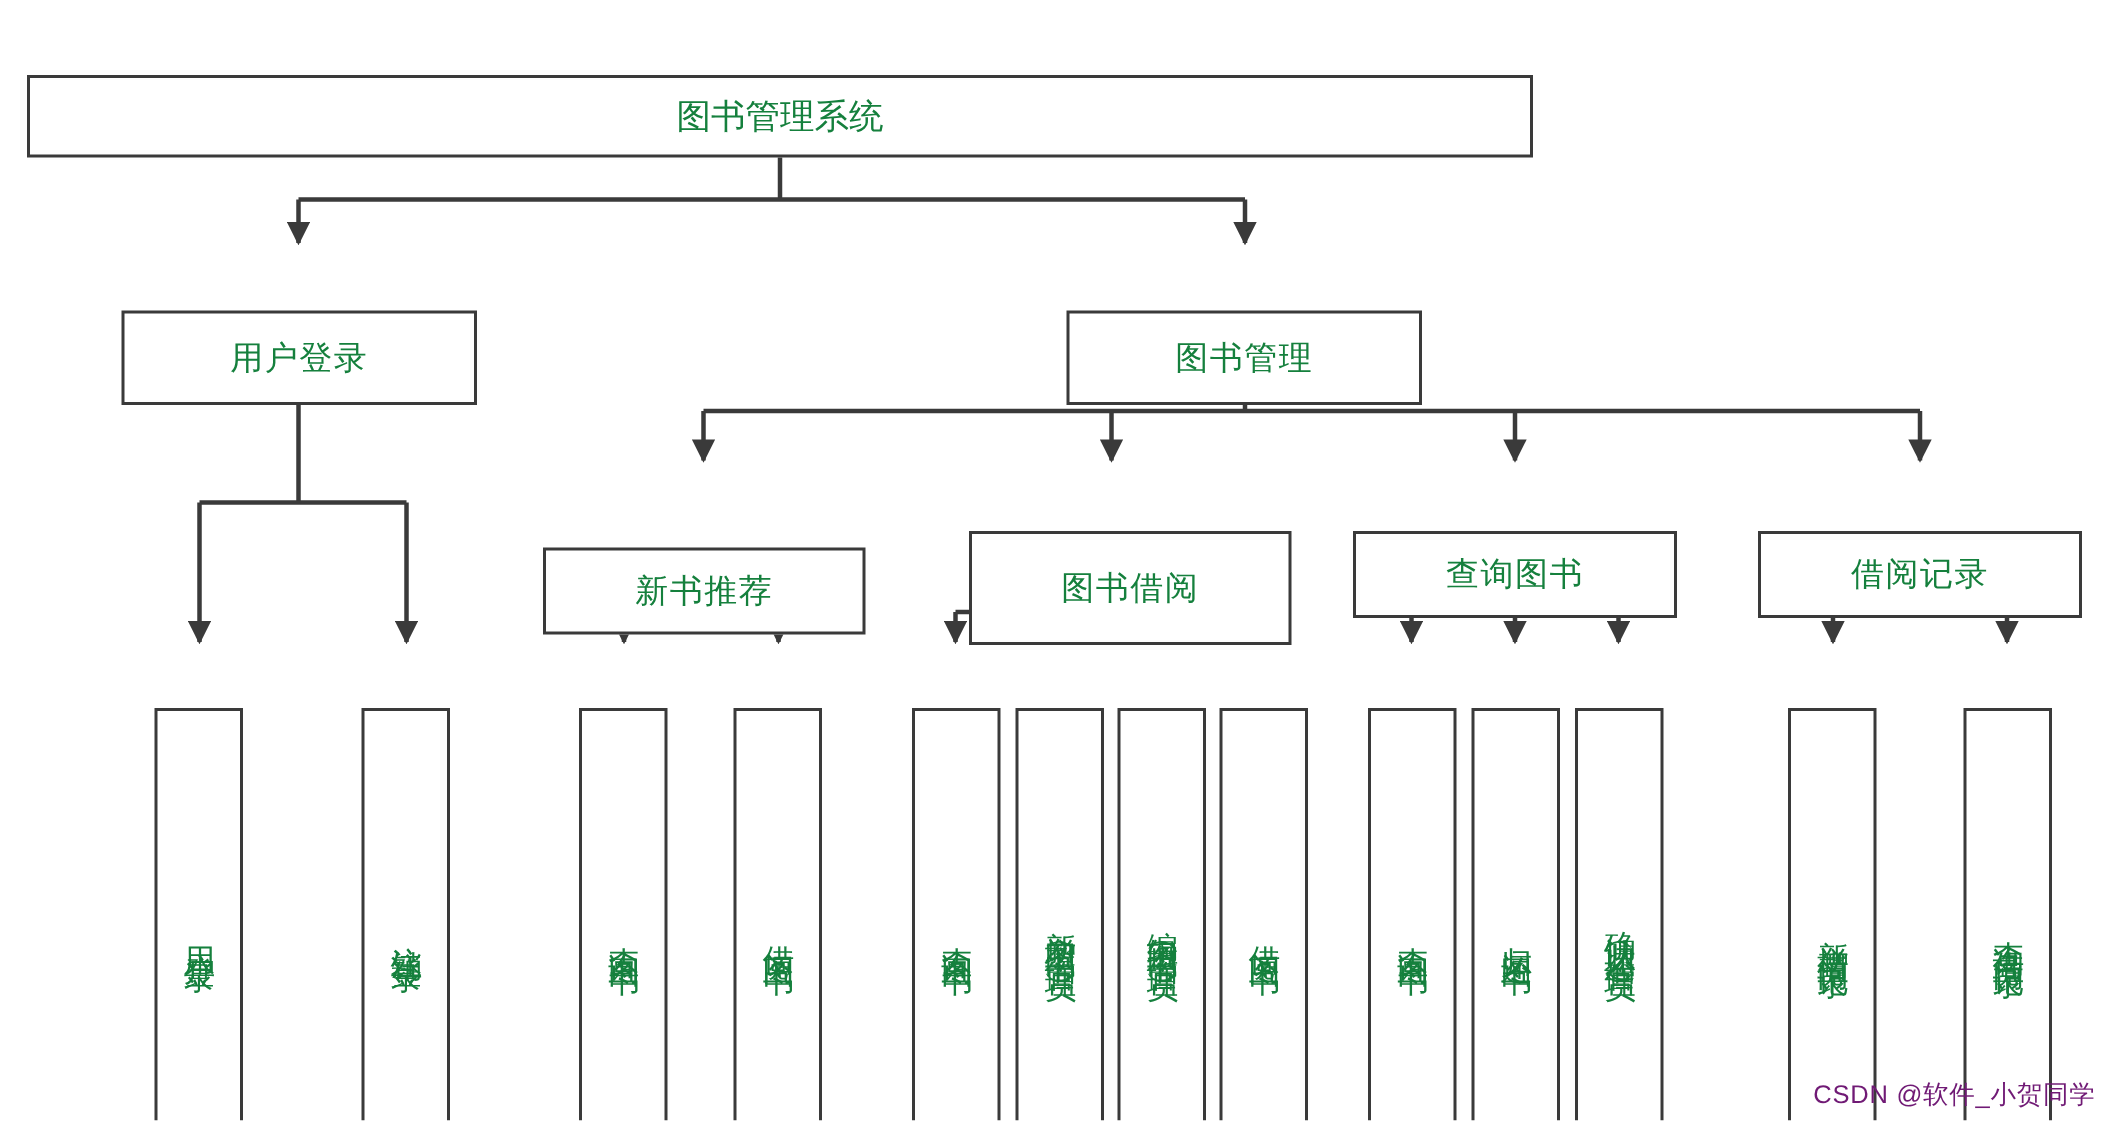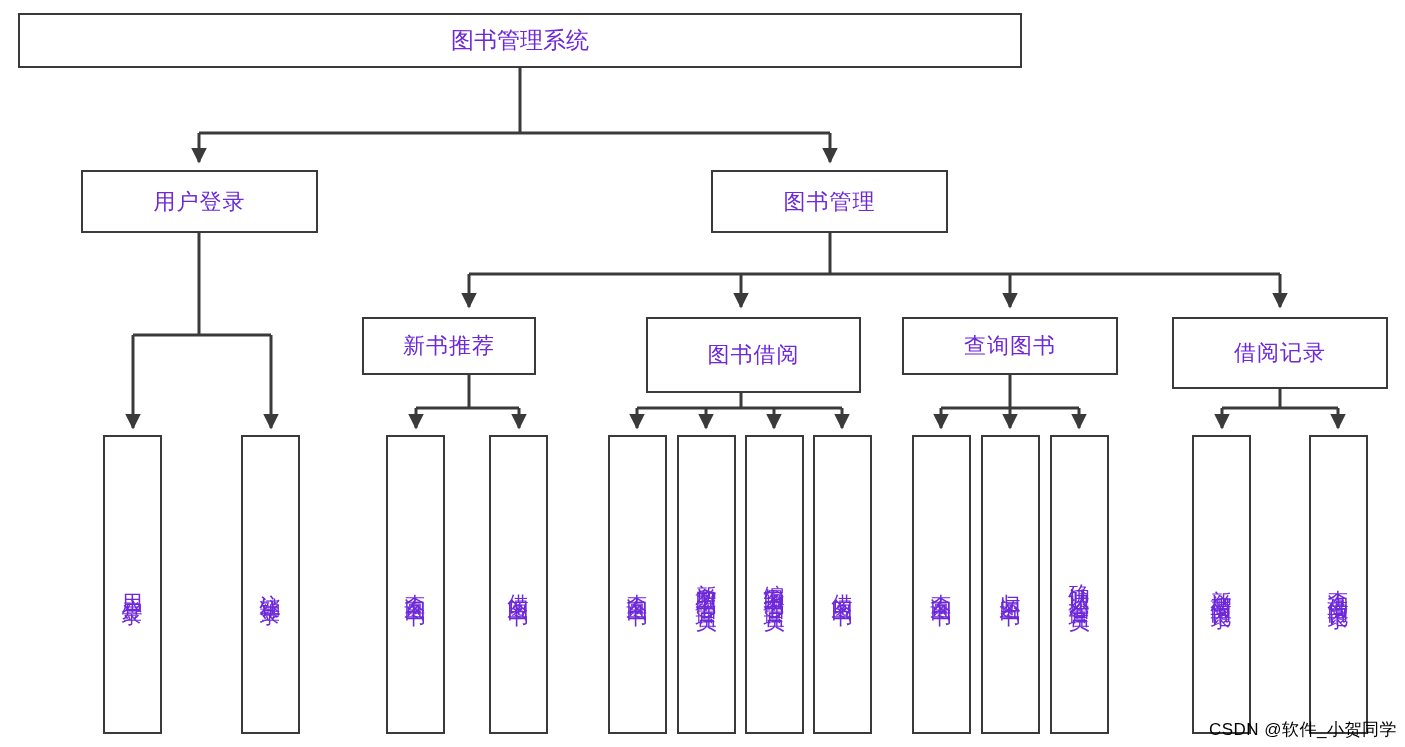--- a/index.html
+++ b/index.html
@@ -26,21 +26,22 @@
     pointer-events: none;
   }
   .node {
     position: absolute;
     box-sizing: border-box;
     background: #ffffff;
     border: 2px solid #3a3a3a;
     display: flex;
     align-items: center;
     justify-content: center;
-    color: #6d28d9;
+    color: #15803d;
+    margin-top: 37px;
   }
   .node.horiz {
     font-size: 22px;
     letter-spacing: 1px;
   }
   .node.root {
     font-size: 23px;
   }
   .node.leaf {
     font-size: 21px;
@@ -52,21 +53,21 @@
     text-orientation: upright;
     letter-spacing: 4px;
     line-height: 1;
     white-space: nowrap;
   }
   .watermark {
     position: absolute;
     right: 8px;
     bottom: 6px;
     font-size: 17px;
-    color: #000000;
+    color: #701a75;
     letter-spacing: 0.5px;
     white-space: nowrap;
   }
 </style>
 </head>
 <body>
 
 <div id="canvas">
 
   <svg id="edges" viewBox="0 0 1405 747" xmlns="http://www.w3.org/2000/svg">
@@ -123,30 +124,30 @@
     <span>图书管理系统</span>
   </div>
 
   <div class="node horiz" style="left:81px; top:170px; width:237px; height:63px;">
     <span>用户登录</span>
   </div>
   <div class="node horiz" style="left:711px; top:170px; width:237px; height:63px;font-family:Liberation Mono, monospace;">
     <span>图书管理</span>
   </div>
 
-  <div class="node horiz" style="left:362px; top:317px; width:174px; height:58px;">
+  <div class="node horiz" style="left:362px; top:328px; width:215px; height:58px;">
     <span>新书推荐</span>
   </div>
   <div class="node horiz" style="left:646px; top:317px; width:215px; height:76px;">
     <span>图书借阅</span>
   </div>
   <div class="node horiz" style="left:902px; top:317px; width:216px; height:58px;">
     <span>查询图书</span>
   </div>
-  <div class="node horiz" style="left:1172px; top:317px; width:216px; height:72px;">
+  <div class="node horiz" style="left:1172px; top:317px; width:216px; height:58px;">
     <span>借阅记录</span>
   </div>
 
   <div class="node leaf" style="left:103px; top:435px; width:59px; height:299px;">
     <span class="vtext">用户登录</span>
   </div>
   <div class="node leaf" style="left:241px; top:435px; width:59px; height:299px;">
     <span class="vtext">注销登录</span>
   </div>
 

